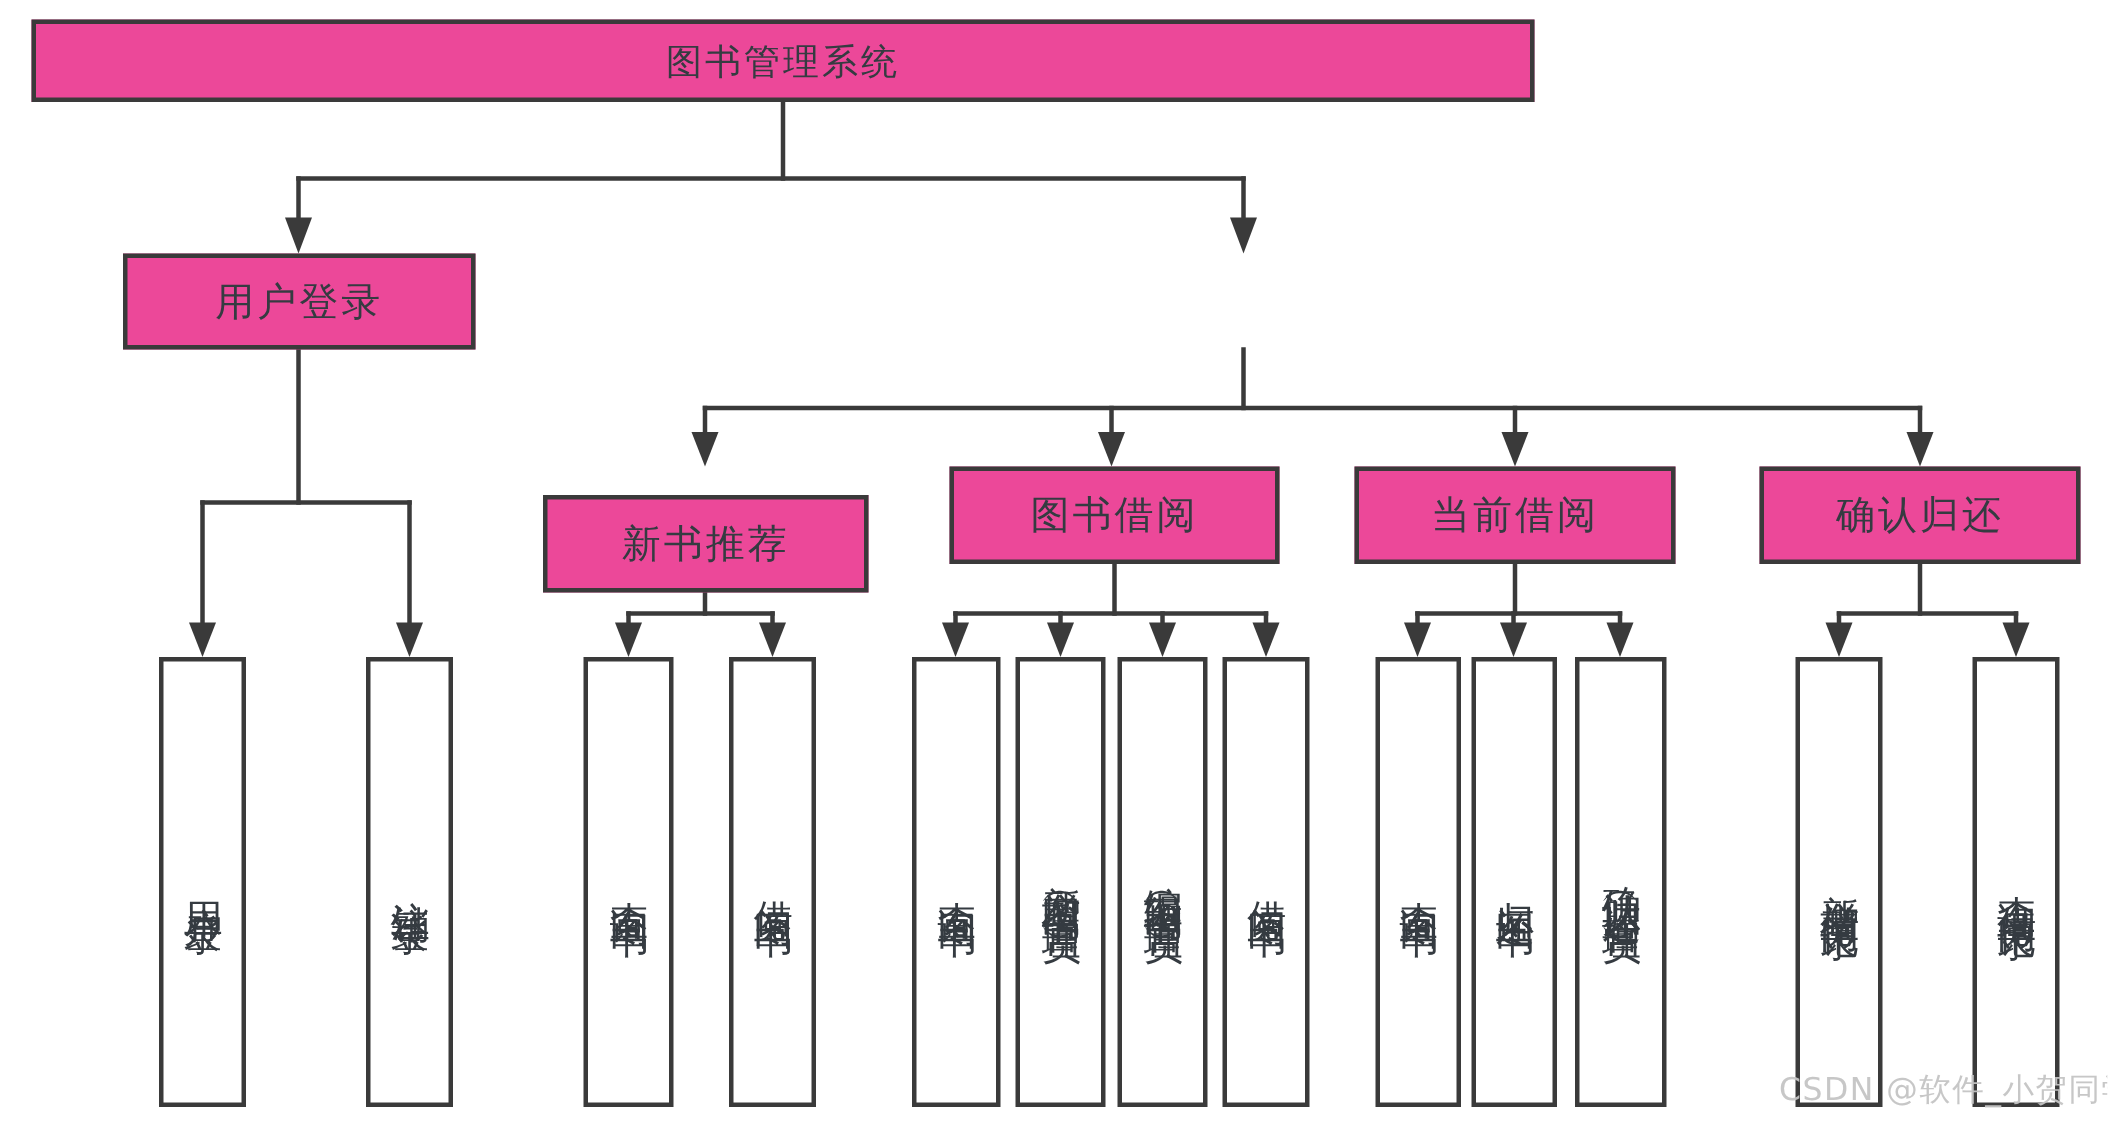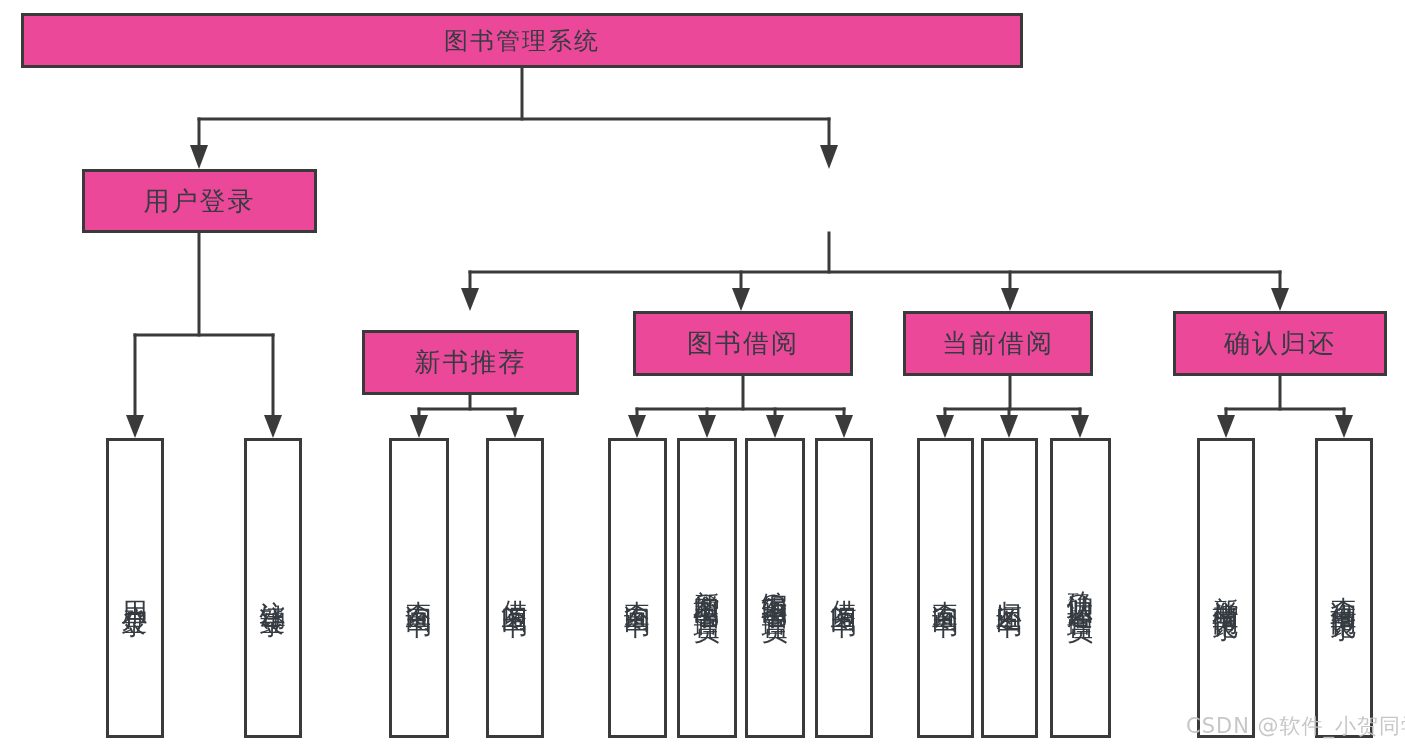--- a/index.html
+++ b/index.html
@@ -129,21 +129,21 @@
   <div class="hnode" style="left:82px;top:169px;width:235px;height:64px;">
     <span>用户登录</span>
   </div>
 
   <div class="hnode" style="left:362px;top:330px;width:217px;height:65px;">
     <span>新书推荐</span>
   </div>
   <div class="hnode" style="left:633px;top:311px;width:220px;height:65px;">
     <span>图书借阅</span>
   </div>
-  <div class="hnode" style="left:903px;top:311px;width:190px;height:65px;">
+  <div class="hnode" style="left:903px;top:311px;width:214px;height:65px;">
     <span>当前借阅</span>
   </div>
   <div class="hnode" style="left:1173px;top:311px;width:214px;height:65px;">
     <span>确认归还</span>
   </div>
 
   <div class="leaf" style="left:106px;width:58px;">
     <span class="vtext">用户登录</span>
   </div>
   <div class="leaf" style="left:244px;width:58px;">

